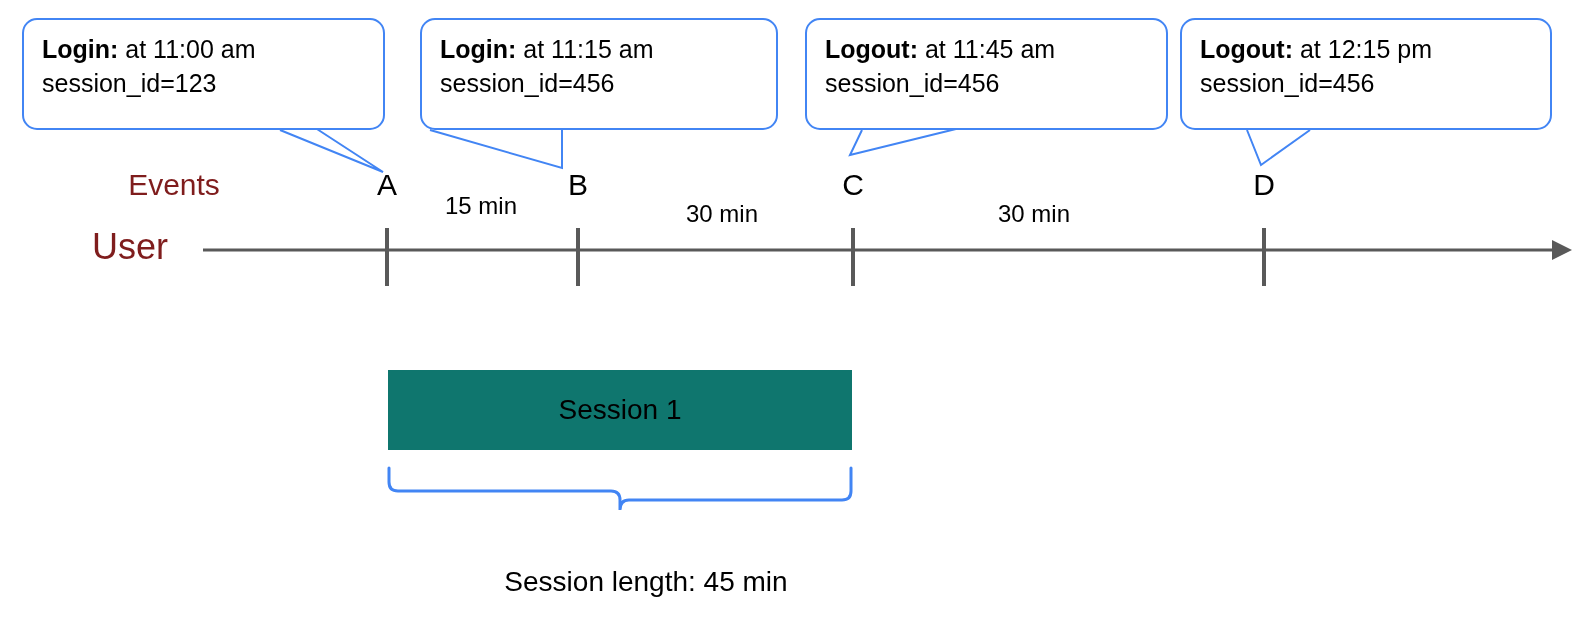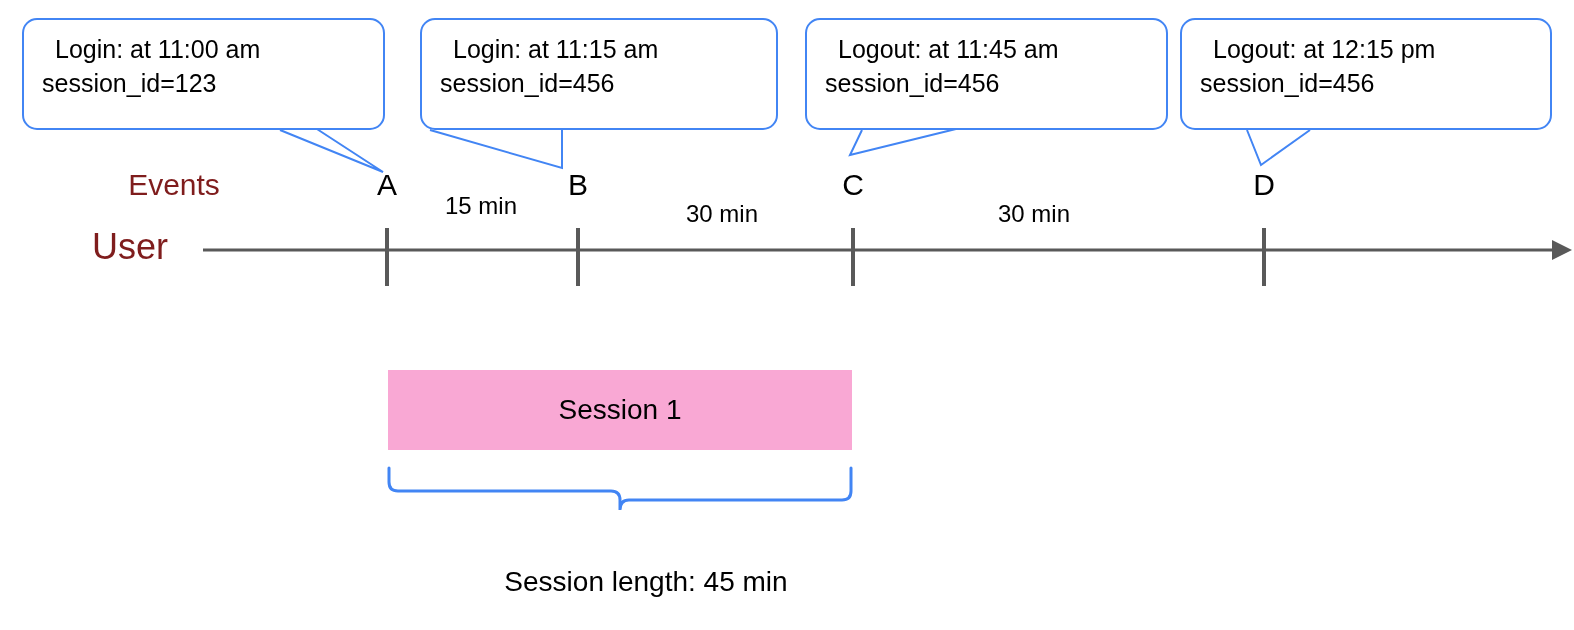--- a/index.html
+++ b/index.html
@@ -27,21 +27,21 @@
     border: 2px solid #4285f4;
     border-radius: 15px;
     padding: 12px 18px 10px 18px;
     font-size: 25px;
     line-height: 34px;
     color: #000000;
     z-index: 3;
   }
   .callout .line1 { white-space: nowrap; }
   .callout .line2 { white-space: nowrap; }
-  .callout .evt { font-weight: normal; margin-left: 13px; }
+  .callout .evt { font-weight: bold; }
 
   
   #overlay {
     position: absolute;
     left: 0;
     top: 0;
     width: 1574px;
     height: 630px;
     z-index: 2;
     pointer-events: none;
@@ -81,21 +81,21 @@
   .tick {
     position: absolute;
     width: 4px;
     background: #595959;
     z-index: 3;
   }
 
   
   #session-bar {
     position: absolute;
-    background: #f9a8d4;
+    background: #0f766e;
     display: flex;
     align-items: center;
     justify-content: center;
     font-size: 28px;
     color: #000000;
     z-index: 3;
   }
 
   
   #session-caption {

